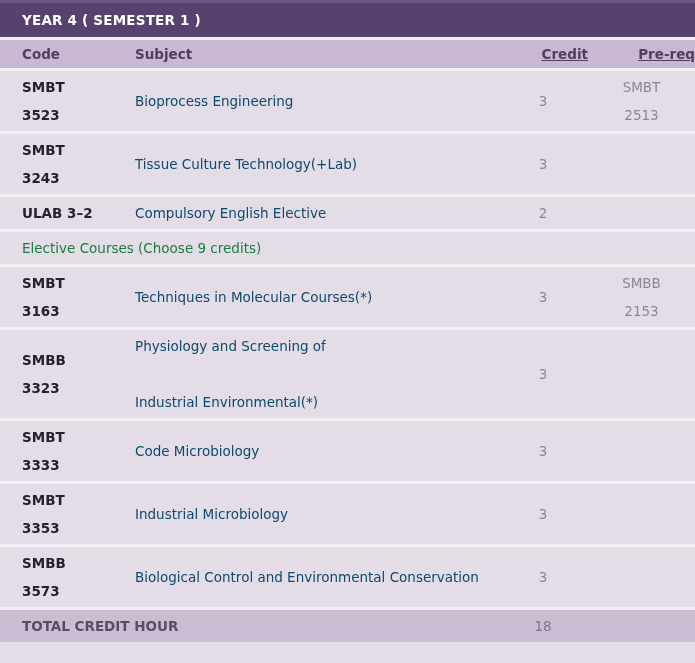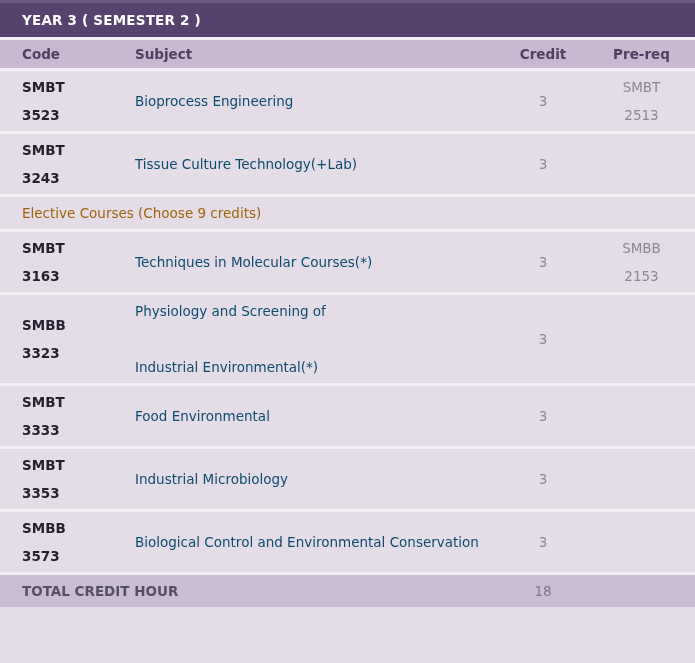--- a/index.html
+++ b/index.html
@@ -40,21 +40,21 @@
     background: #c9b8d1;
     color: #503d62;
     font-weight: bold;
     height: 31px;
     border-top: 3px solid #f3eff4;
     text-align: left;
     vertical-align: middle;
     margin-left: 28px;
   }
   th.h-code { padding-left: 22px; }
-  th.h-credit, th.h-prereq { text-align: center; }
+  th.h-credit, th.h-prereq { text-align: right; text-decoration: underline; }
 
   tbody td {
     background: #e4dde8;
     border-top: 3px solid #f3eff4;
     vertical-align: middle;
     line-height: 28px;
     padding: 2px 0;
   }
   td.cell-code {
     padding-left: 22px;
@@ -70,21 +70,21 @@
     color: #8d8794;
     text-align: center;
   }
   td.cell-prereq {
     color: #8d8794;
     text-align: center;
     white-space: pre-line;
   }
   td.cell-note {
     padding-left: 22px;
-    color: #a16207;
+    color: #15803d;
     height: 34px;
   }
   tfoot td {
     background: #c9bcd3;
     border-top: 3px solid #f3eff4;
     height: 33px;
     vertical-align: middle;
   }
   td.cell-total-label {
     padding-left: 22px;
@@ -95,21 +95,21 @@
     color: #7d7885;
     text-align: center;
   }
 </style>
 </head>
 <body>
 
 <div class="semester-card">
 
   <div class="title-bar">
-    <span>YEAR 3 ( SEMESTER 2 )</span>
+    <span>YEAR 4 ( SEMESTER 1 )</span>
   </div>
 
   <table class="course-table">
     <colgroup>
       <col class="c-code">
         <col class="c-subj">
         <col class="c-credit">
         <col class="c-prereq">
     </colgroup>
     <thead>
@@ -130,20 +130,26 @@
 2513</td>
         </tr>
         <tr>
           <td class="cell-code">SMBT
 3243</td>
           <td class="cell-subject">Tissue Culture Technology(+Lab)</td>
           <td class="cell-credit">3</td>
           <td class="cell-prereq"></td>
         </tr>
         <tr>
+          <td class="cell-code">ULAB 3–2</td>
+          <td class="cell-subject">Compulsory English Elective</td>
+          <td class="cell-credit">2</td>
+          <td class="cell-prereq"></td>
+        </tr>
+        <tr>
           <td class="cell-note" colspan="4">Elective Courses (Choose 9 credits)</td>
         </tr>
         <tr>
           <td class="cell-code">SMBT
 3163</td>
           <td class="cell-subject">Techniques in Molecular Courses(*)</td>
           <td class="cell-credit">3</td>
           <td class="cell-prereq">SMBB
 2153</td>
         </tr>
@@ -152,21 +158,21 @@
 3323</td>
           <td class="cell-subject">Physiology and Screening of
 
 Industrial Environmental(*)</td>
           <td class="cell-credit">3</td>
           <td class="cell-prereq"></td>
         </tr>
         <tr>
           <td class="cell-code">SMBT
 3333</td>
-          <td class="cell-subject">Food Environmental</td>
+          <td class="cell-subject">Code Microbiology</td>
           <td class="cell-credit">3</td>
           <td class="cell-prereq"></td>
         </tr>
         <tr>
           <td class="cell-code">SMBT
 3353</td>
           <td class="cell-subject">Industrial Microbiology</td>
           <td class="cell-credit">3</td>
           <td class="cell-prereq"></td>
         </tr>

